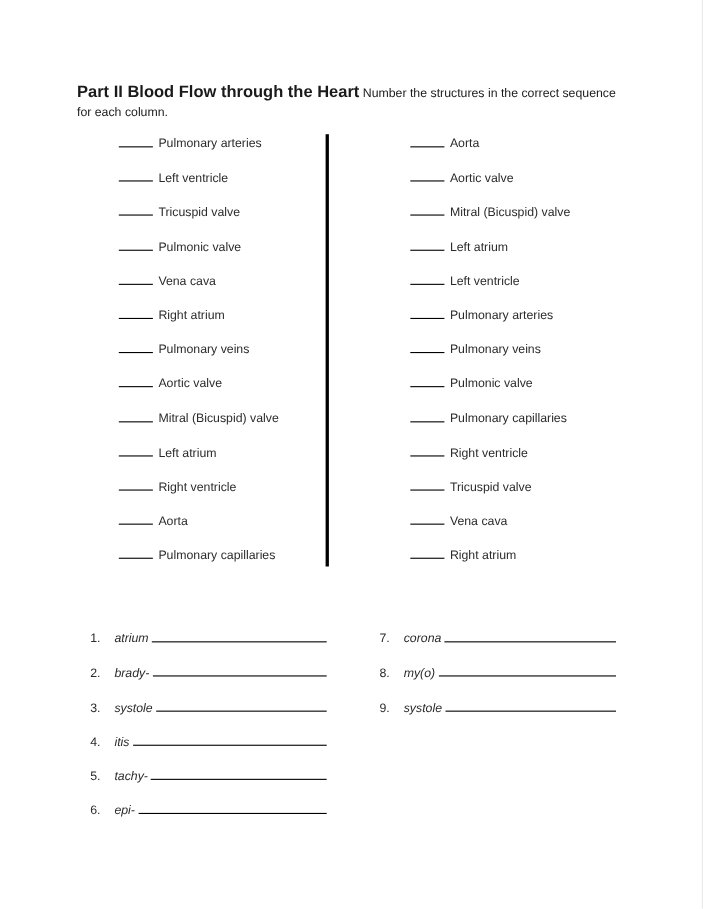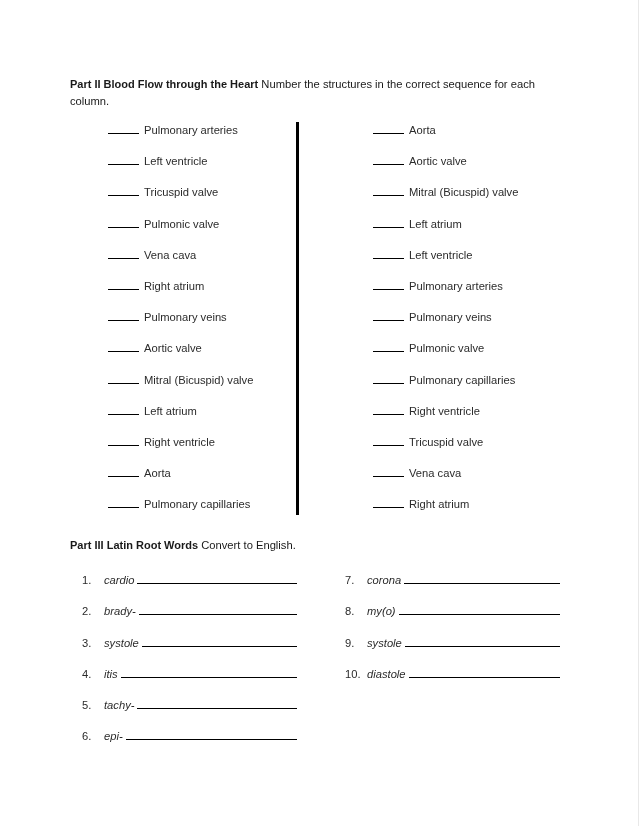--- a/index.html
+++ b/index.html
@@ -27,21 +27,21 @@
   .section-heading {
     position: absolute;
     left: 70px;
     width: 500px;
     font-size: 11.2px;
     line-height: 16.5px;
     color: #1a1a1a;
   }
   .section-heading .title {
     font-weight: bold;
-    font-size: 11px;
+    font-size: 15px;
   }
   .section-heading .instructions {
     font-weight: normal;
   }
   #part2-heading { top: 76px; }
   #part3-heading { top: 537px; }
 
   
   .blood-flow {
     position: absolute;
@@ -234,29 +234,26 @@
           <span class="flow-blank"></span>
           <span>Vena cava</span>
         </div>
         <div class="flow-item">
           <span class="flow-blank"></span>
           <span>Right atrium</span>
         </div>
       </div>
   </div>
 
-  <div class="section-heading" id="part3-heading">
-    <span class="title">Part III Latin Root Words</span><span class="instructions"> Convert to English.</span>
-  </div>
 
   <div class="roots">
     <div class="roots-col" id="roots-col-left">
         <div class="root-item">
           <span class="root-num">1.</span>
-          <span class="root-term">cardio</span>
+          <span class="root-term">atrium</span>
           <span class="root-line"></span>
         </div>
         <div class="root-item">
           <span class="root-num">2.</span>
           <span class="root-term">brady-</span>
           <span class="root-line"></span>
         </div>
         <div class="root-item">
           <span class="root-num">3.</span>
           <span class="root-term">systole</span>
@@ -287,21 +284,16 @@
         <div class="root-item">
           <span class="root-num">8.</span>
           <span class="root-term">my(o)</span>
           <span class="root-line"></span>
         </div>
         <div class="root-item">
           <span class="root-num">9.</span>
           <span class="root-term">systole</span>
           <span class="root-line"></span>
         </div>
-        <div class="root-item">
-          <span class="root-num">10.</span>
-          <span class="root-term">diastole</span>
-          <span class="root-line"></span>
-        </div>
       </div>
   </div>
 
 </div>
 
 </body></html>

